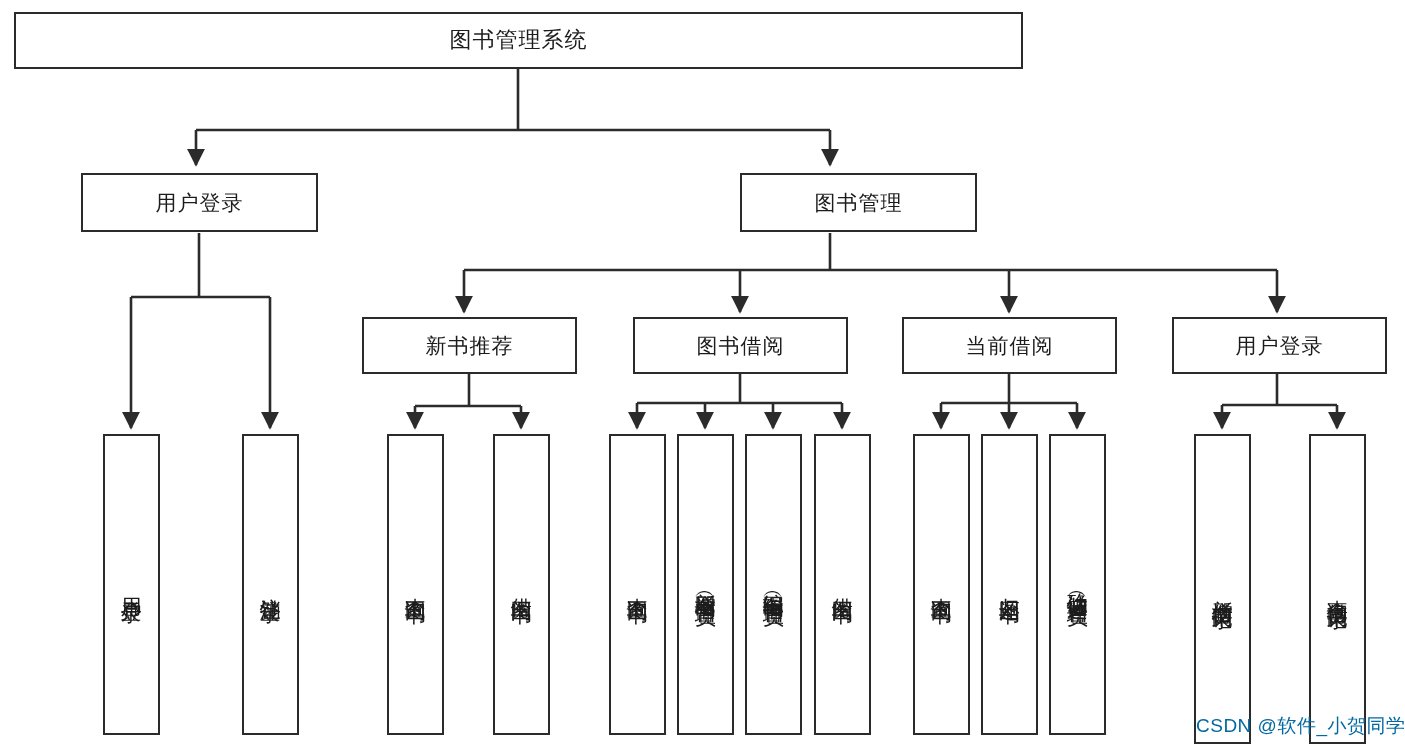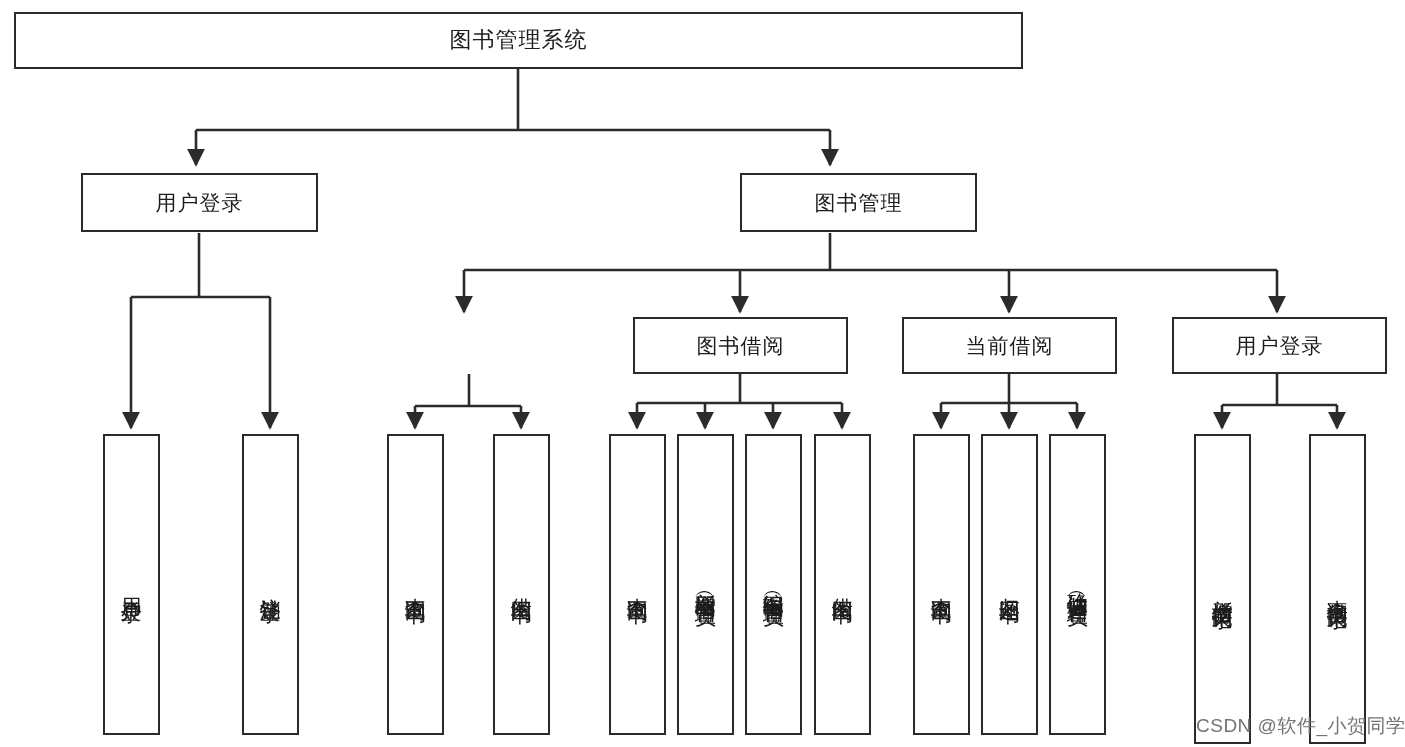--- a/index.html
+++ b/index.html
@@ -46,21 +46,21 @@
   }
   .node.vert .vtext {
     writing-mode: vertical-rl;
     text-orientation: upright;
     white-space: normal;
     max-height: 100%;
   }
   #root-node { font-size: 22px; }
   .watermark {
     position: absolute;
-    color: #737373;
+    color: #0369a1;
     font-size: 19px;
     letter-spacing: 0.5px;
     white-space: nowrap;
     user-select: none;
   }
 </style>
 </head>
 <body>
 
 <div id="canvas">
@@ -119,20 +119,23 @@
     <span>图书管理系统</span>
   </div>
 
   <div class="node horiz" style="left:81px; top:173px; width:237px; height:59px;">
     <span>用户登录</span>
   </div>
   <div class="node horiz" style="left:712px; top:173px; width:237px; height:59px;margin-left:28px;">
     <span>图书管理</span>
   </div>
 
+  <div class="node horiz" style="left:362px; top:317px; width:215px; height:57px;">
+    <span>新书推荐</span>
+  </div>
   <div class="node horiz" style="left:633px; top:317px; width:215px; height:57px;">
     <span>图书借阅</span>
   </div>
   <div class="node horiz" style="left:902px; top:317px; width:215px; height:57px;">
     <span>当前借阅</span>
   </div>
   <div class="node horiz" style="left:1172px; top:317px; width:215px; height:57px;">
     <span>用户登录</span>
   </div>
 

